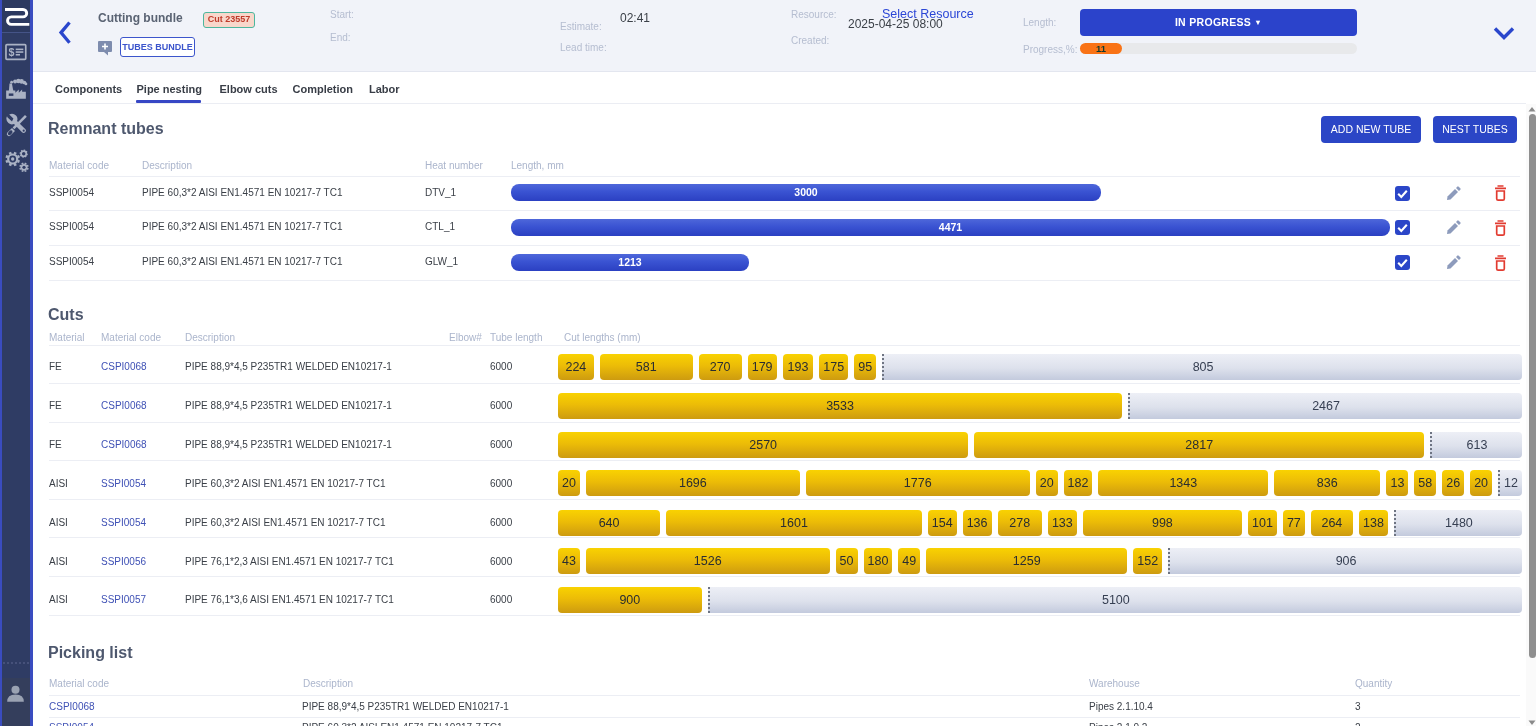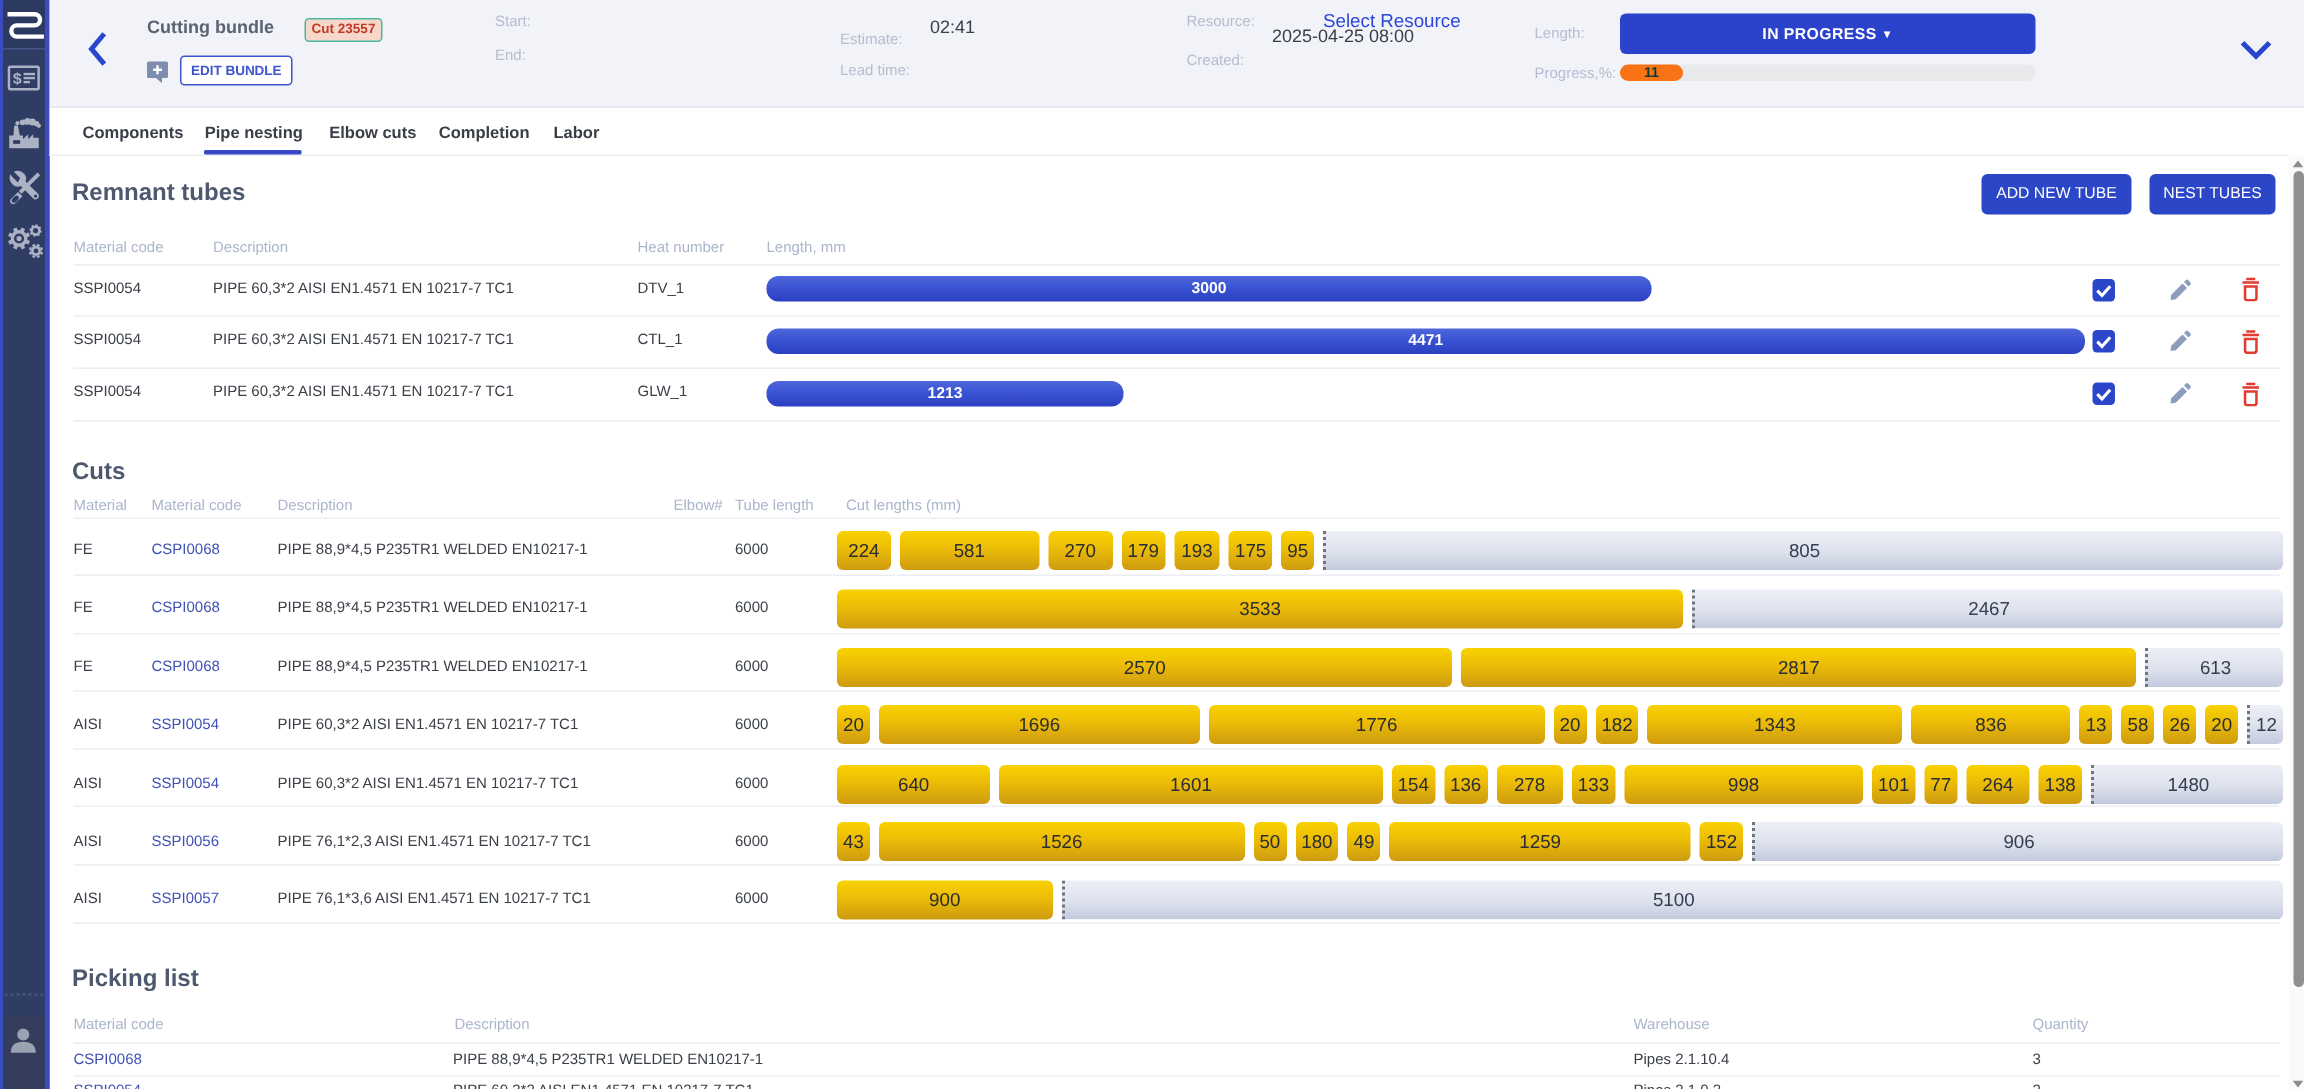--- a/index.html
+++ b/index.html
@@ -109,21 +109,21 @@
 <div id="header"></div>
 <svg class="abs" style="left:56px;top:20px" width="18" height="26" viewBox="0 0 18 26">
     <path d="M13.5 2.5 L5 12.6 L13.5 22.7" fill="none" stroke="#2a46cc" stroke-width="3.3"></path>
   </svg>
 <div class="abs" style="left:98px;top:11px;font-size:12px;font-weight:bold;color:#5a6373">Cutting bundle</div>
 <div id="badge">Cut 23557</div>
 <svg class="abs" style="left:97px;top:40px" width="16" height="16" viewBox="0 0 16 16">
     <path d="M1 2 q0-1 1-1 h12 q1 0 1 1 v9 q0 1 -1 1 h-3 l0 3.5 l-4-3.5 h-5 q-1 0 -1 -1 Z" fill="#7e8cae"></path>
     <path d="M8 3.5 V9.5 M5 6.5 H11" stroke="#fff" stroke-width="1.6"></path>
   </svg>
-<div id="editbtn">EDIT BUNDLE</div>
+<div id="editbtn">TUBES BUNDLE</div>
 <div class="lbl" style="left:330px;top:7.5px">Start:</div>
 <div class="lbl" style="left:330px;top:31px">End:</div>
 <div class="lbl" style="left:560px;top:20px">Estimate:</div>
 <div class="val" style="left:620px;top:10.5px">02:41</div>
 <div class="lbl" style="left:560px;top:40.5px">Lead time:</div>
 <div class="lbl" style="left:791px;top:7.5px">Resource:</div>
 <div class="abs" style="left:882px;top:7px;font-size:12.5px;color:#2b46d6">Select Resource</div>
 <div class="lbl" style="left:791px;top:34px">Created:</div>
 <div class="val" style="left:848px;top:17px">2025-04-25 08:00</div>
 <div class="lbl" style="left:1023px;top:15.5px">Length:</div>

